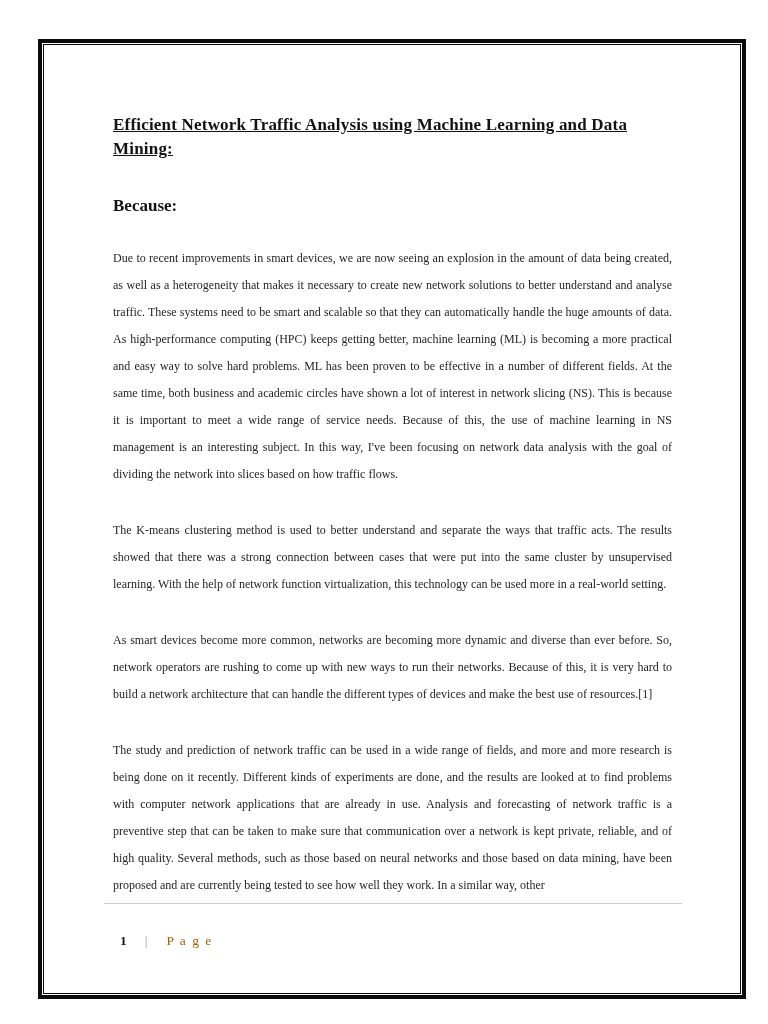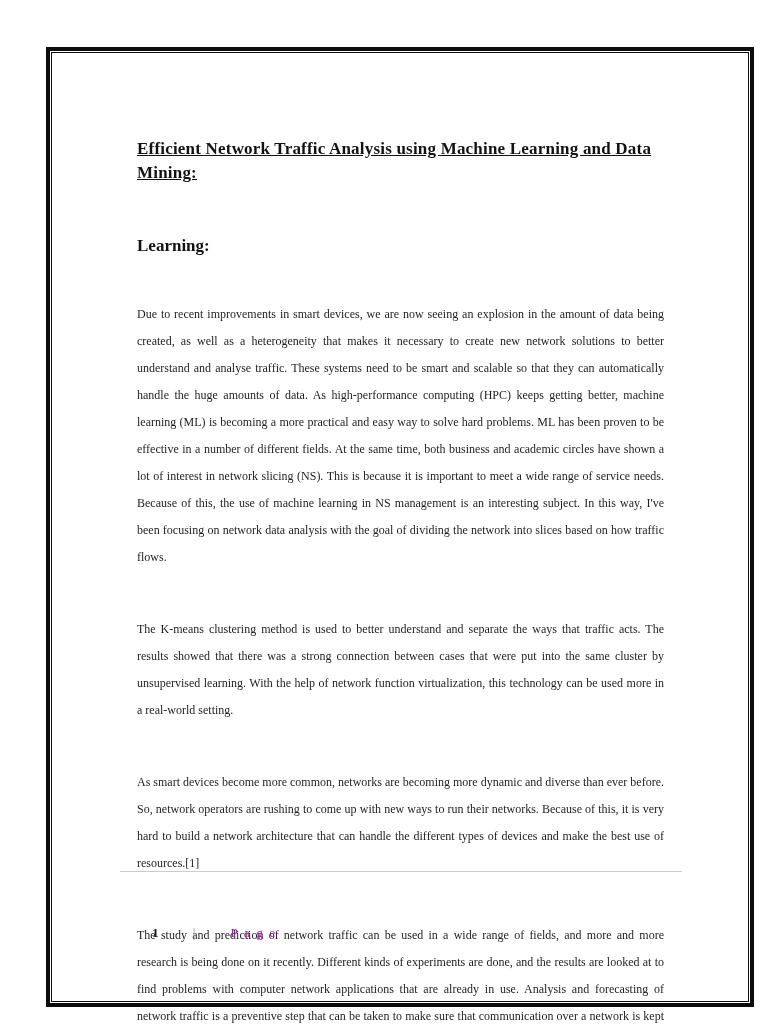--- a/index.html
+++ b/index.html
@@ -1,15 +1,15 @@
 <!DOCTYPE html>
 <html><head>
 <meta charset="utf-8">
 <style>
-  * { margin: 0; padding: 16px; box-sizing: border-box; }
+  * { margin: 0; padding: 8px; box-sizing: border-box; }
   html, body {
     width: 768px; height: 1024px;
     background: #ffffff;
     font-family: "Liberation Serif", "DejaVu Serif", serif;
     overflow: hidden;
     position: relative;
   }
   .page-frame-outer {
     position: absolute;
     left: 30px; top: 31px;
@@ -67,34 +67,34 @@
   .footer-pagenum {
     font-weight: bold;
     color: #1b1b1b;
     margin-right: 2px;
   }
   .footer-sep {
     color: #9a9a9a;
     margin-right: 3px;
   }
   .footer-label {
-    color: #a21caf;
+    color: #a16207;
     letter-spacing: 1.5px;
   }
 </style>
 </head>
 <body>
 
 <div class="page-frame-outer">
   <div class="page-frame-inner">
 
     <div class="page-content">
       <div class="doc-title">Efficient Network Traffic Analysis using Machine Learning and Data Mining:</div>
 
-      <div class="section-heading">Learning:</div>
+      <div class="section-heading">Because:</div>
       <p class="paragraph">Due to recent improvements in smart devices, we are now seeing an explosion in the amount of data being created, as well as a heterogeneity that makes it necessary to create new network solutions to better understand and analyse traffic. These systems need to be smart and scalable so that they can automatically handle the huge amounts of data. As high-performance computing (HPC) keeps getting better, machine learning (ML) is becoming a more practical and easy way to solve hard problems. ML has been proven to be effective in a number of different fields. At the same time, both business and academic circles have shown a lot of interest in network slicing (NS). This is because it is important to meet a wide range of service needs. Because of this, the use of machine learning in NS management is an interesting subject. In this way, I've been focusing on network data analysis with the goal of dividing the network into slices based on how traffic flows.</p>
       <p class="paragraph">The K-means clustering method is used to better understand and separate the ways that traffic acts. The results showed that there was a strong connection between cases that were put into the same cluster by unsupervised learning. With the help of network function virtualization, this technology can be used more in a real-world setting.</p>
 
       <p class="paragraph">As smart devices become more common, networks are becoming more dynamic and diverse than ever before. So, network operators are rushing to come up with new ways to run their networks. Because of this, it is very hard to build a network architecture that can handle the different types of devices and make the best use of resources.[1]</p>
       <p class="paragraph">The study and prediction of network traffic can be used in a wide range of fields, and more and more research is being done on it recently. Different kinds of experiments are done, and the results are looked at to find problems with computer network applications that are already in use. Analysis and forecasting of network traffic is a preventive step that can be taken to make sure that communication over a network is kept private, reliable, and of high quality. Several methods, such as those based on neural networks and those based on data mining, have been proposed and are currently being tested to see how well they work. In a similar way, other</p>
     </div>
 
     <div class="page-footer">
       <div class="footer-rule"></div>
       <div class="footer-text">

